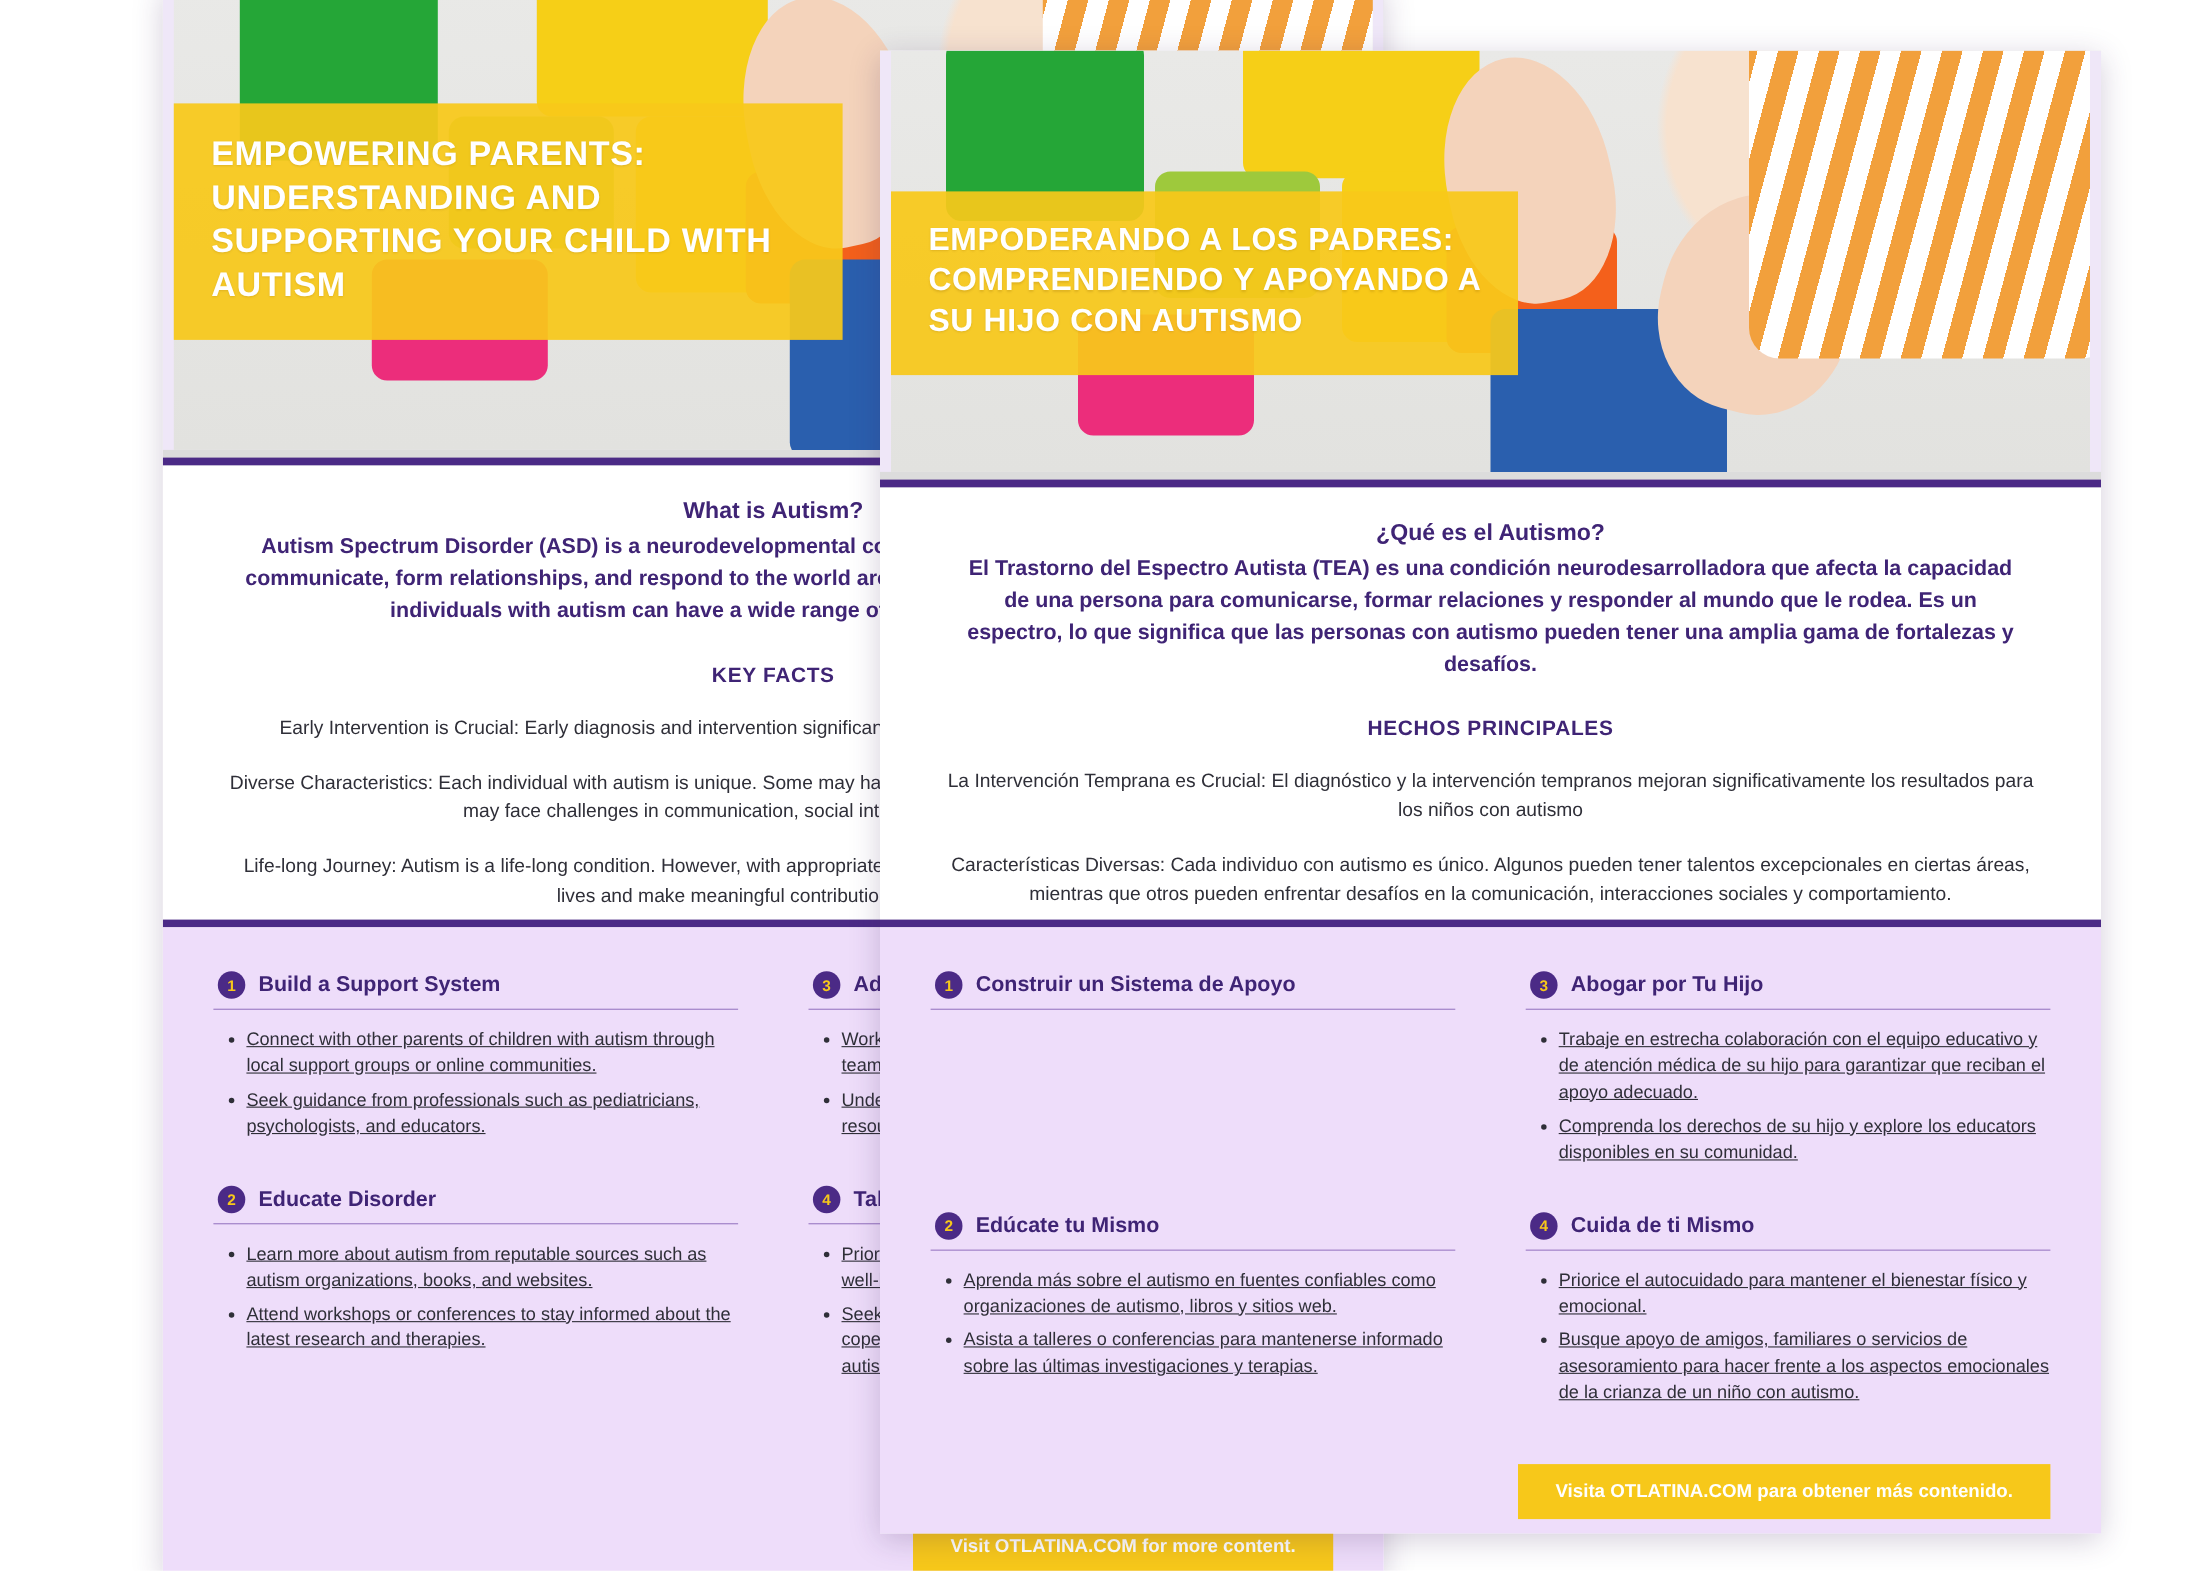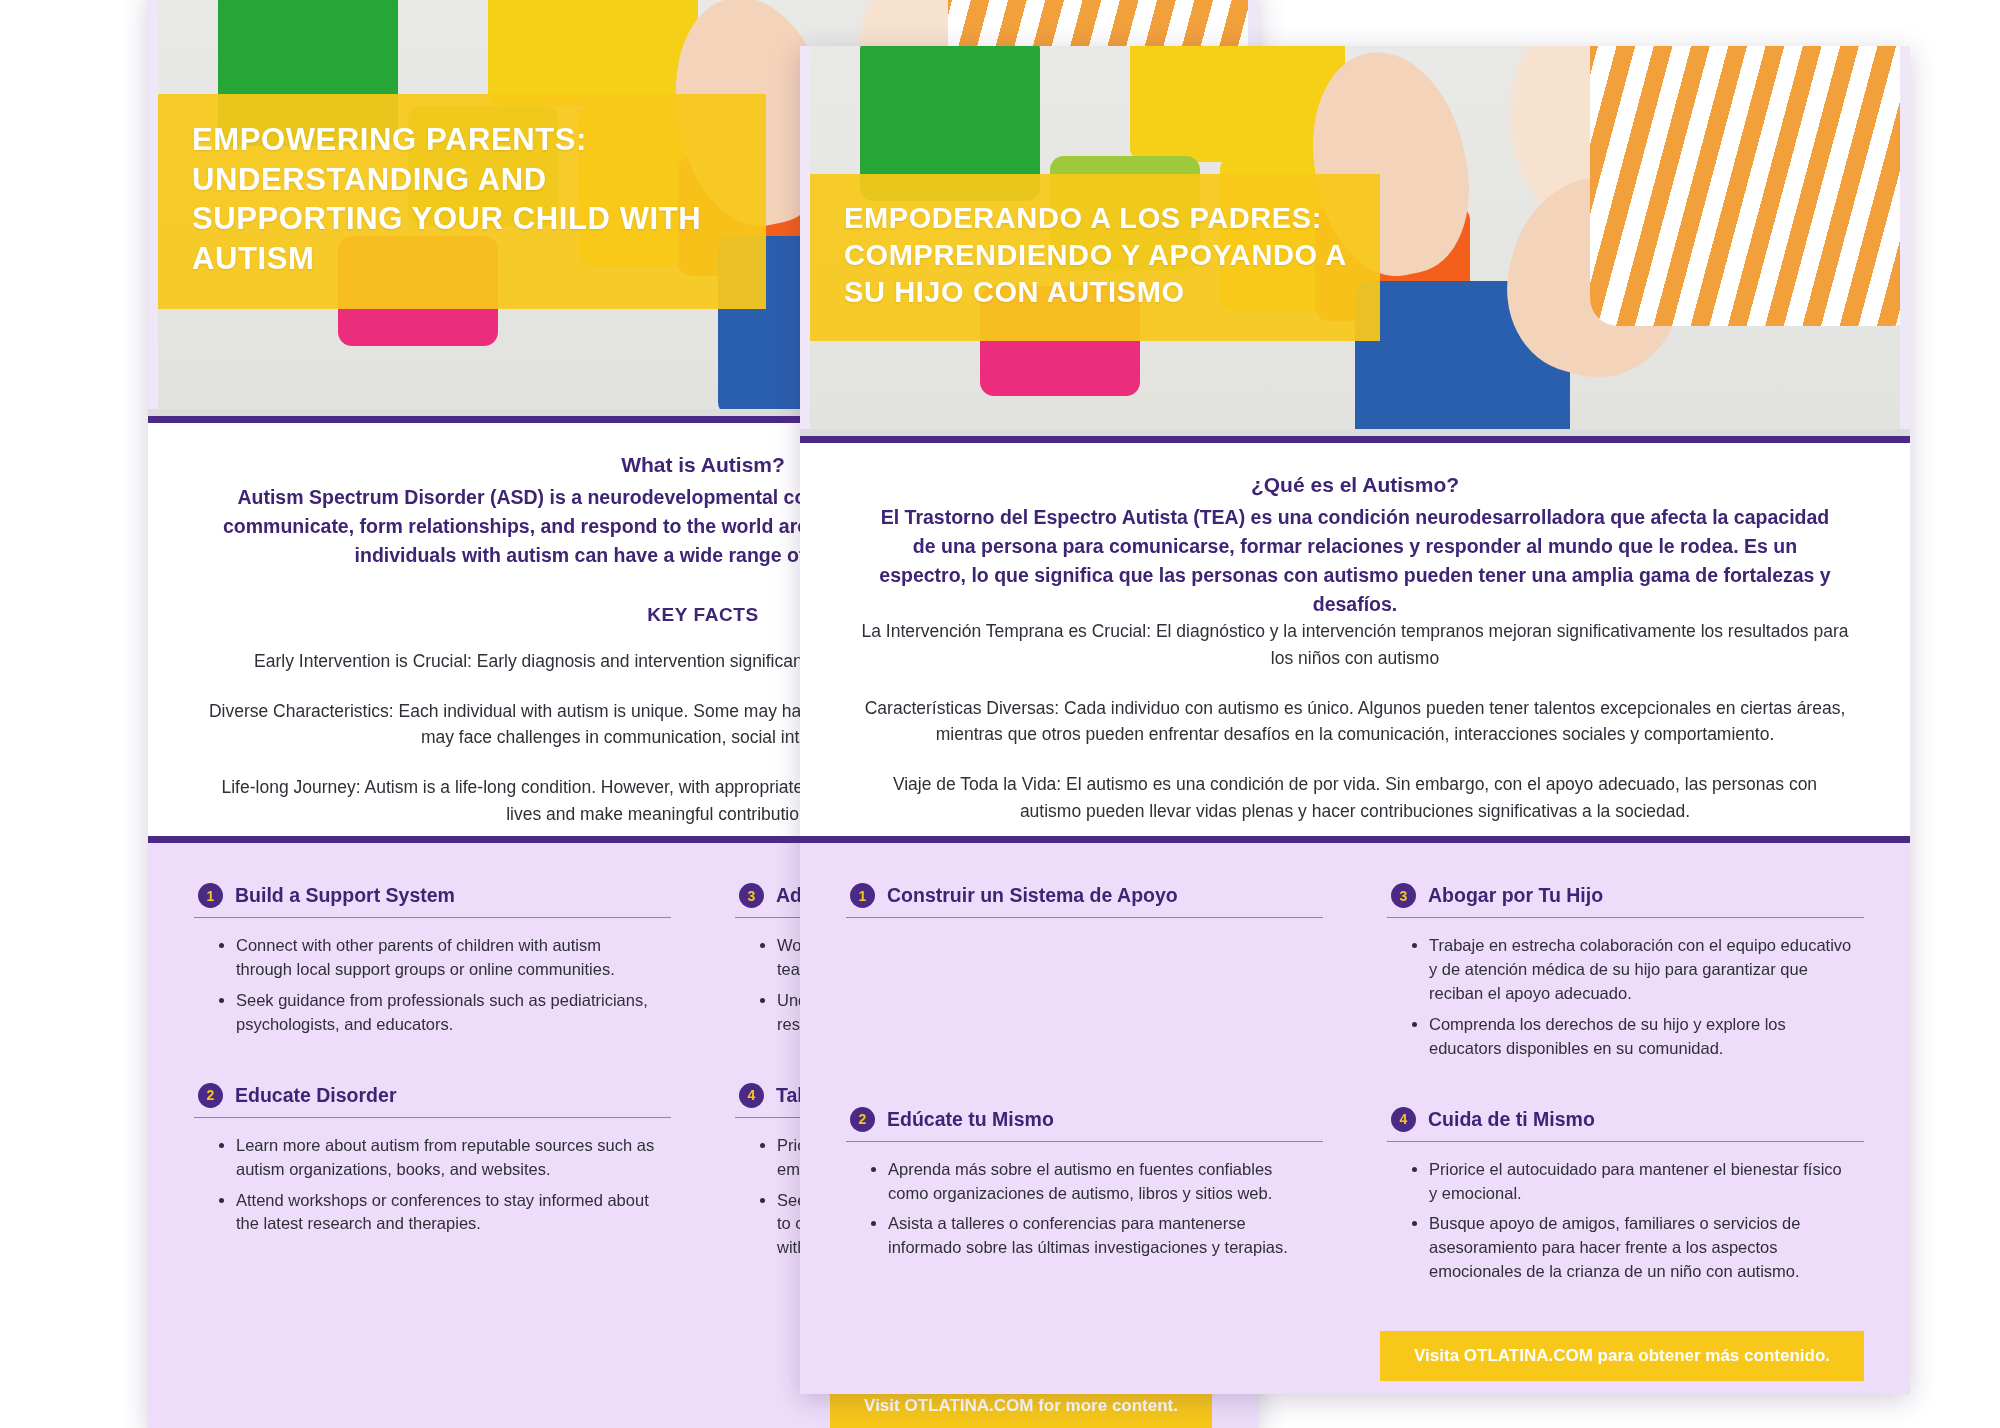--- a/index.html
+++ b/index.html
@@ -188,25 +188,26 @@
     align-items: center;
     justify-content: center;
     flex: 0 0 auto;
   }
   .tip-title {
     color: #3f2475;
     font-weight: bold;
     font-size: 19.5px;
   }
   .tip-list {
-    margin: 12px;
+    margin: 0;
     padding-left: 30px;
     color: #2f2f38;
     font-size: 16.5px;
     line-height: 1.45;
+    text-decoration: underline;
   }
   .tip-list li { margin-bottom: 7px; }
 
   
   .cta {
     position: absolute;
     right: 46px;
     bottom: 14px;
     background: #f7c81a;
     color: #ffffff;
@@ -316,20 +317,21 @@
       <div class="skin" style="left:505px; top:5px; width:150px; height:225px; transform:rotate(-12deg);"></div>
       <div class="skin" style="left:700px; top:130px; width:175px; height:200px; transform:rotate(14deg);"></div>
       <div class="shirt" style="left:780px; top:-40px; width:330px; height:320px;"></div>
     </div>
     <div class="hero-title">EMPODERANDO A LOS PADRES: COMPRENDIENDO Y APOYANDO A SU HIJO CON AUTISMO</div>
   </div>
 
   <div class="band-white">
     <div class="q-title">¿Qué es el Autismo?</div>
     <div class="q-body">El Trastorno del Espectro Autista (TEA) es una condición neurodesarrolladora que afecta la capacidad de una persona para comunicarse, formar relaciones y responder al mundo que le rodea. Es un espectro, lo que significa que las personas con autismo pueden tener una amplia gama de fortalezas y desafíos.</div>
+    <div class="kf-title">HECHOS PRINCIPALES</div>
     <div class="kf-item">La Intervención Temprana es Crucial: El diagnóstico y la intervención tempranos mejoran significativamente los resultados para los niños con autismo</div>
     <div class="kf-item">Características Diversas: Cada individuo con autismo es único. Algunos pueden tener talentos excepcionales en ciertas áreas, mientras que otros pueden enfrentar desafíos en la comunicación, interacciones sociales y comportamiento.</div>
     <div class="kf-item">Viaje de Toda la Vida: El autismo es una condición de por vida. Sin embargo, con el apoyo adecuado, las personas con autismo pueden llevar vidas plenas y hacer contribuciones significativas a la sociedad.</div>
   </div>
 
   <div class="band-lav">
     <div class="tips-grid">
 
       <div class="tip">
         <div class="tip-head">

